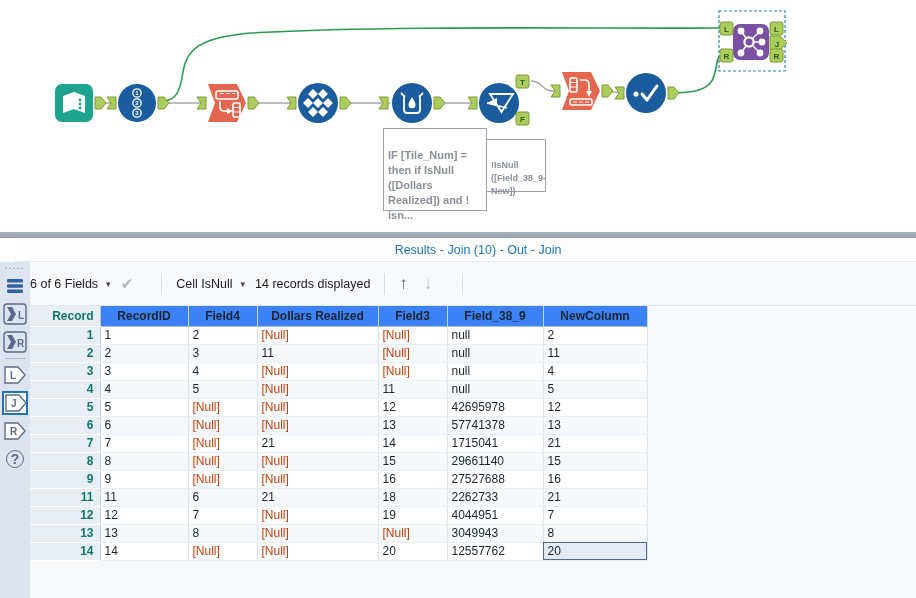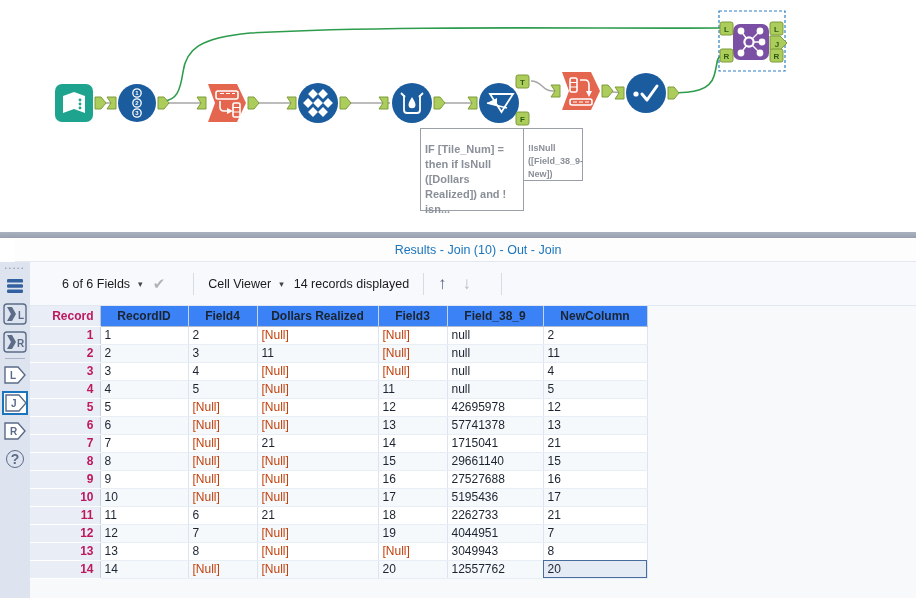--- a/index.html
+++ b/index.html
@@ -5,23 +5,23 @@
   * { box-sizing: border-box; margin: 0; padding: 0; }
   html,body { width: 916px; height: 598px; overflow: hidden;
     font-family: "Liberation Sans", sans-serif; background: #fff; }
   .app { position: relative; width: 916px; height: 598px; }
 
   
   .canvas { position: absolute; left: 0; top: 0; width: 916px; height: 232px; background: #fff; }
   .canvas svg.flow { position: absolute; left: 0; top: 0; }
   .annotation { position: absolute; background: #fff; border: 1px solid #9aa0a8;
     color: #8a8f98; font-weight: bold; white-space: pre-line;
-    padding: 13px 4px; line-height: 15px; z-index: 3; margin-left: 37px; }
+    padding: 19px 4px; line-height: 15px; z-index: 3; }
   .annotation.a1 { left: 383px; top: 128px; width: 104px; height: 83px; font-size: 11px; }
-  .annotation.a2 { left: 486px; top: 128px; width: 60px; height: 53px; font-size: 9px; line-height: 13px; }
+  .annotation.a2 { left: 486px; top: 139px; width: 60px; height: 53px; font-size: 9px; line-height: 13px; }
 
   
   .splitter { position: absolute; left: 0; top: 232px; width: 916px; height: 6px;
     background: linear-gradient(#aab2bf, #97a0af); }
   .results-header { position: absolute; left: 15px; top: 238px; width: 916px; height: 24px;
     background: #fdfdfe; border-bottom: 1px solid #e4e9f1; display: flex; align-items: center; justify-content: center; }
   .results-header span { color: #1c75bc; font-size: 12.5px; padding-left: 10px; }
 
   
   .results-body { position: absolute; left: 0; top: 262px; width: 916px; height: 336px;
@@ -34,39 +34,39 @@
     align-items: center; justify-content: center; cursor: pointer; }
   .side-div { width: 20px; height: 1px; background: #aab4c6; margin: 4px auto; }
   .side-ic.sel { border: 2px solid #1b75bc; background: #fff; }
   .help-glyph { color: #5b6b88; font-size: 14px; font-weight: bold;
     border: 1.6px solid #5b6b88; border-radius: 50%; width: 18px; height: 18px;
     display: flex; align-items: center; justify-content: center; }
 
   
   .main { flex: 1; display: flex; flex-direction: column; background: #fff; }
   .toolbar { height: 44px; background: #f7f9fc; border-bottom: 1px solid #e2e8f1;
-    display: flex; align-items: center; font-size: 12.5px; color: #1b1b1b; padding-left: 32px; }
+    display: flex; align-items: center; font-size: 12.5px; color: #1b1b1b; padding-left: 0; }
   .tb-caret { font-size: 9px; color: #444; margin: 0 10px 0 8px; }
   .tb-check { color: #b0b3b8; font-size: 15px; margin-right: 14px; }
   .tb-sep { width: 1px; height: 22px; background: #d5dce6; margin: 0 14px; }
   .tb-arrow { font-size: 17px; font-weight: bold; margin-right: 16px; cursor: pointer; }
   .tb-up { color: #57667f; } .tb-down { color: #b4bbc7; }
 
   
   .grid-wrap { flex: 1; background: #f7f9fb; overflow: hidden; }
   table.grid { border-collapse: collapse; table-layout: fixed; background: #fff;
     font-size: 12px; color: #1b2430; }
   .grid th, .grid td { overflow: hidden; white-space: nowrap; height: 18px; padding: 0 4px; }
   .grid thead th { background: #3b82f6; font-weight: bold; text-align: center;
     border-right: 1px solid #c9d3e1; border-bottom: 1px solid #aebccf; height: 20px; }
   .grid thead th.gut { border-right: 1px solid #b9c4d5; }
   .grid td { border-right: 1px solid #dce4ef; border-bottom: 1px solid #e8eef5; background: #fff; }
   .grid tbody tr:nth-child(even) td { background: #f6f9fc; }
   .grid th.gut, .grid td.gut { background: #e9eef6; text-align: right; padding-right: 6px;
-    border-right: 1px solid #c6d0e0; border-bottom: 1px solid #ffffff; color: #be185d; }
+    border-right: 1px solid #c6d0e0; border-bottom: 1px solid #ffffff; color: #0f766e; }
   .grid td.nullv { color: #c2410c; }
   .grid td.selcell { outline: 1px solid #4a6b9e; outline-offset: -1px; background: #e4ebf5 !important; }
 </style>
 </head>
 <body>
 
 <div class="app">
 
   <div class="canvas">
     <svg class="flow" width="916" height="232">
@@ -294,21 +294,21 @@
         <div class="help-glyph">?</div>
       </div>
     </div>
 
     <div class="main">
       <div class="toolbar">
         <span>6 of 6 Fields</span>
         <span class="tb-caret">▾</span>
         <span class="tb-check">✔</span>
         <span class="tb-sep"></span>
-        <span>Cell Viewer</span>
+        <span>Cell IsNull</span>
         <span class="tb-caret">▾</span>
         <span>14 records displayed</span>
         <span class="tb-sep"></span>
         <span class="tb-arrow tb-up">↑</span>
         <span class="tb-arrow tb-down">↓</span>
         <span class="tb-sep"></span>
       </div>
       <div class="grid-wrap">
         <table class="grid" id="grid">
             <colgroup>
@@ -407,29 +407,20 @@
               <tr>
                 <th class="gut">9</th>
                 <td>9</td>
                 <td class="nullv">[Null]</td>
                 <td class="nullv">[Null]</td>
                 <td>16</td>
                 <td>27527688</td>
                 <td>16</td>
               </tr>
               <tr>
-                <th class="gut">10</th>
-                <td>10</td>
-                <td class="nullv">[Null]</td>
-                <td class="nullv">[Null]</td>
-                <td>17</td>
-                <td>5195436</td>
-                <td>17</td>
-              </tr>
-              <tr>
                 <th class="gut">11</th>
                 <td>11</td>
                 <td>6</td>
                 <td>21</td>
                 <td>18</td>
                 <td>2262733</td>
                 <td>21</td>
               </tr>
               <tr>
                 <th class="gut">12</th>

